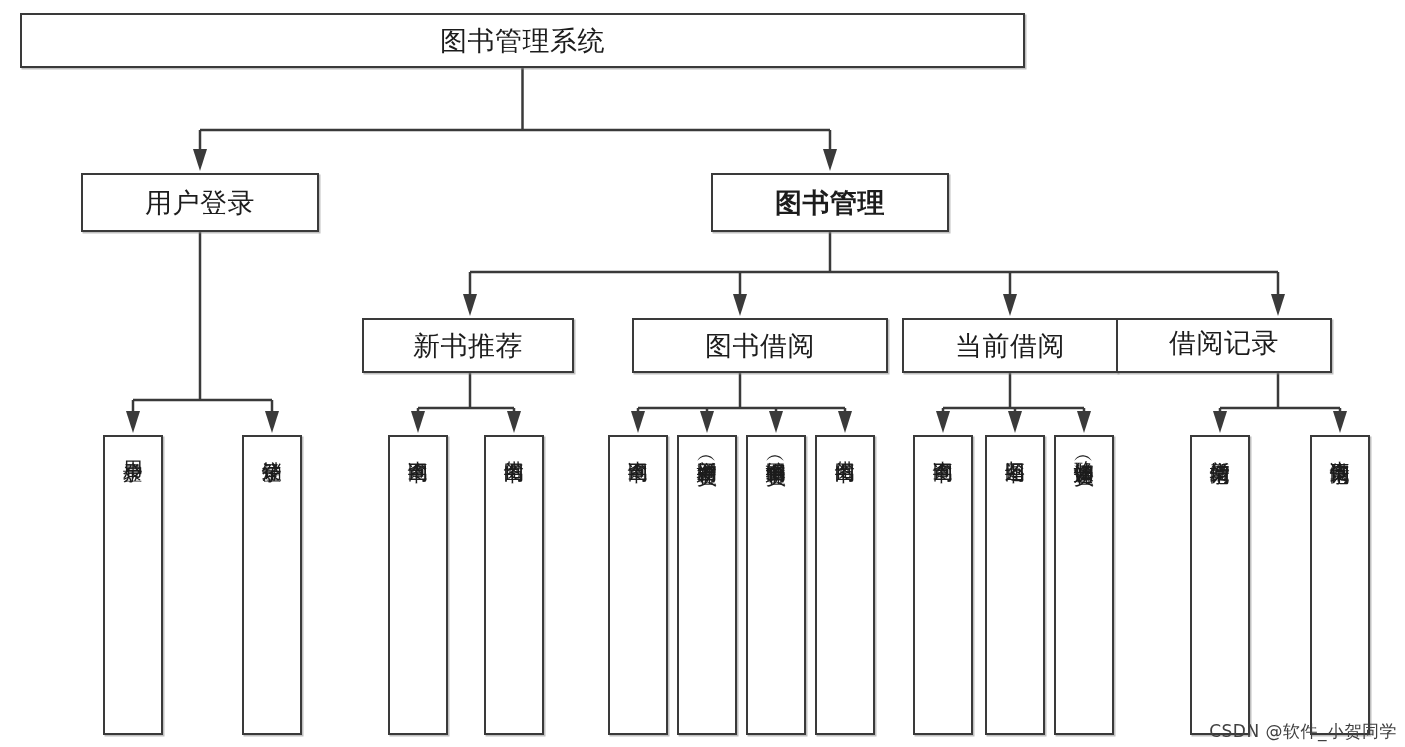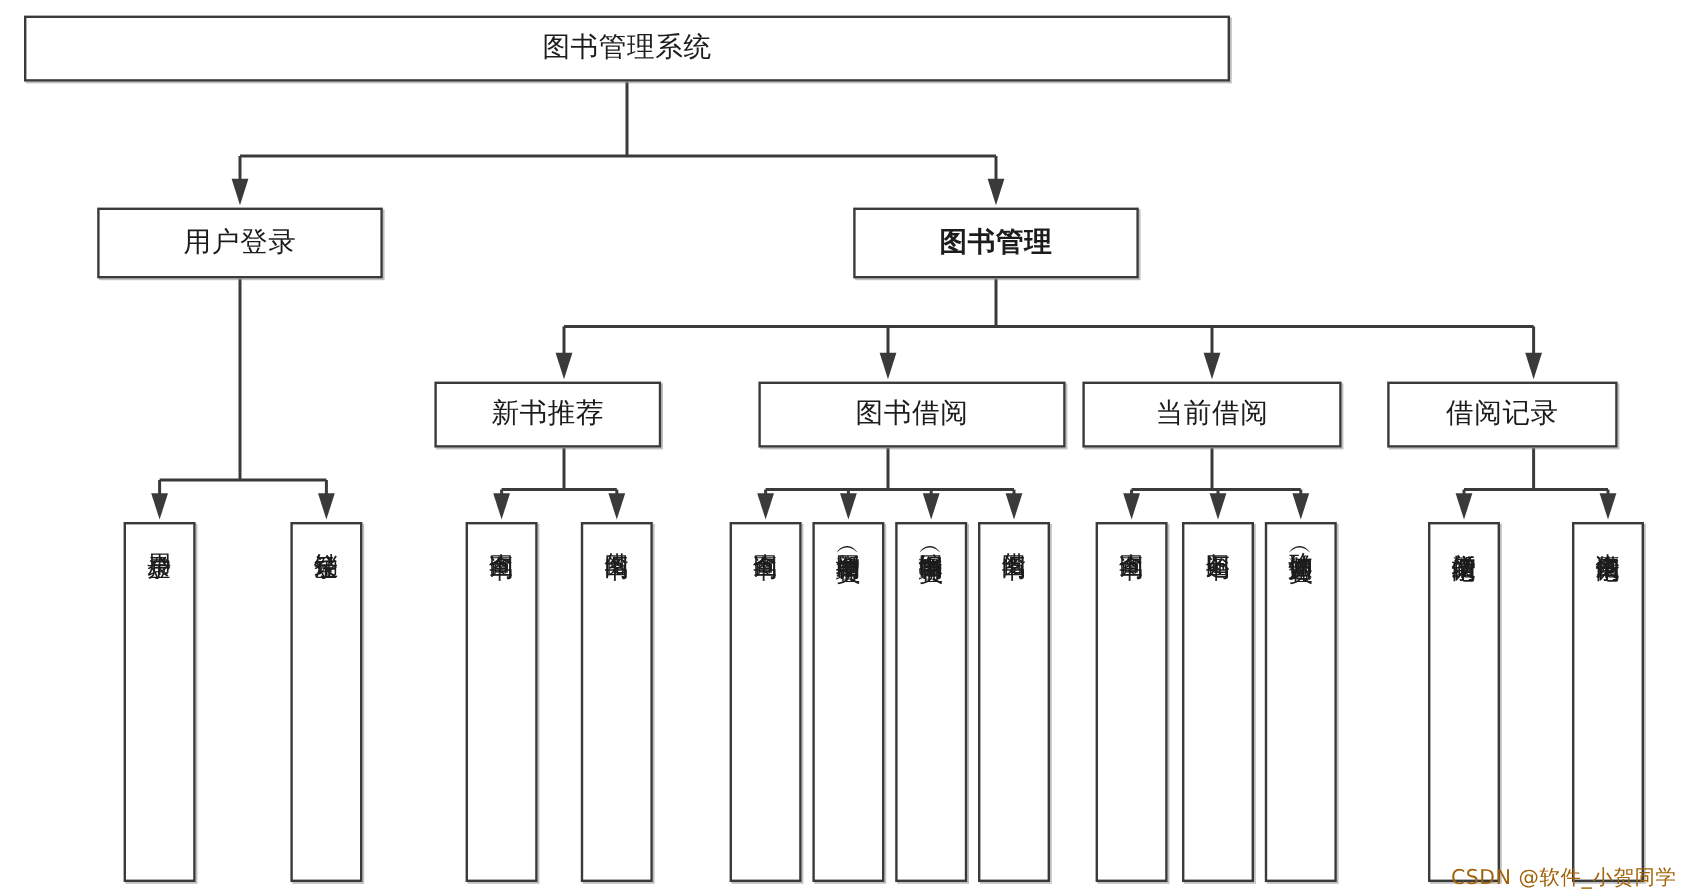--- a/index.html
+++ b/index.html
@@ -27,21 +27,21 @@
     position: absolute;
     box-sizing: border-box;
     border: 2.5px solid #3a3a3a;
     background: #ffffff;
     display: flex;
     align-items: center;
     justify-content: center;
     box-shadow: 1.5px 1.5px 0 0 rgba(140,140,140,0.55);
   }
   .node .label-h {
-    font-size: 23px;
+    font-size: 27px;
     color: #1c1c1c;
     letter-spacing: 0.5px;
     line-height: 1.1;
     white-space: nowrap;
   }
   .node.leaf {
     align-items: flex-start;
     justify-content: center;
     padding-top: 8px;
   }
@@ -55,21 +55,21 @@
     max-height: 290px;
   }
   .node.leaf.tall .label-v {
     max-height: 305px;
   }
   #watermark {
     position: absolute;
     right: 8px;
     bottom: 4px;
     font-size: 17px;
-    color: #a16207;
+    color: #404040;
     letter-spacing: 0.5px;
     white-space: nowrap;
   }
 </style>
 </head>
 <body>
 
 <div id="canvas">
 
   <svg id="edges" viewBox="0 0 1405 747" xmlns="http://www.w3.org/2000/svg">
@@ -130,30 +130,30 @@
   <div id="nodes">
       <div class="node" style="left: 20px; top: 13px; width: 1005px; height: 55px;">
         <span class="label-h">图书管理系统</span>
       </div>
       <div class="node" style="left: 81px; top: 173px; width: 238px; height: 59px;">
         <span class="label-h">用户登录</span>
       </div>
       <div class="node" style="left: 711px; top: 173px; width: 238px; height: 59px; font-weight: bold;">
         <span class="label-h">图书管理</span>
       </div>
-      <div class="node" style="left: 362px; top: 318px; width: 189px; height: 55px;">
+      <div class="node" style="left: 362px; top: 318px; width: 212px; height: 55px;">
         <span class="label-h">新书推荐</span>
       </div>
       <div class="node" style="left: 632px; top: 318px; width: 256px; height: 55px;">
         <span class="label-h">图书借阅</span>
       </div>
       <div class="node" style="left: 902px; top: 318px; width: 216px; height: 55px;">
         <span class="label-h">当前借阅</span>
       </div>
-      <div class="node" style="left: 1156px; top: 318px; width: 192px; height: 55px;">
+      <div class="node" style="left: 1116px; top: 318px; width: 216px; height: 55px; font-family: Liberation Mono, monospace;">
         <span class="label-h">借阅记录</span>
       </div>
       <div class="node leaf" style="left: 103px; top: 435px; width: 60px; height: 300px;">
         <span class="label-v">用户登录</span>
       </div>
       <div class="node leaf" style="left: 242px; top: 435px; width: 60px; height: 300px;">
         <span class="label-v">注销登录</span>
       </div>
       <div class="node leaf" style="left: 388px; top: 435px; width: 60px; height: 300px;">
         <span class="label-v">查询图书</span>

